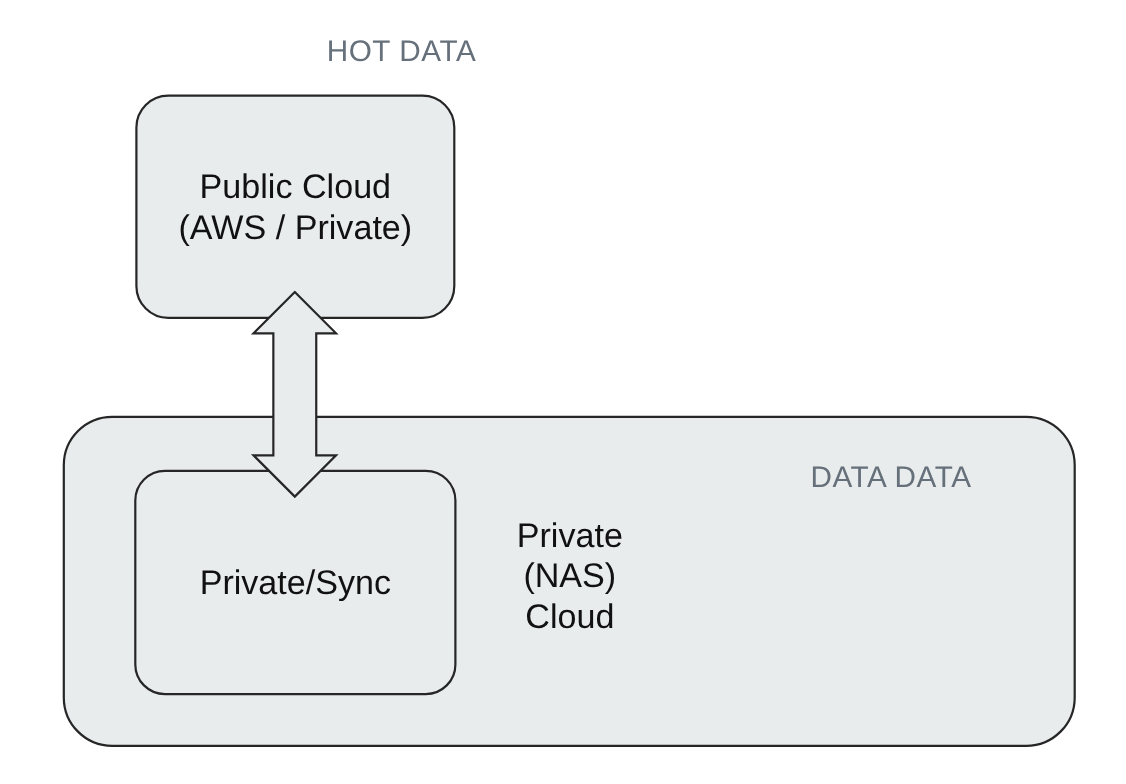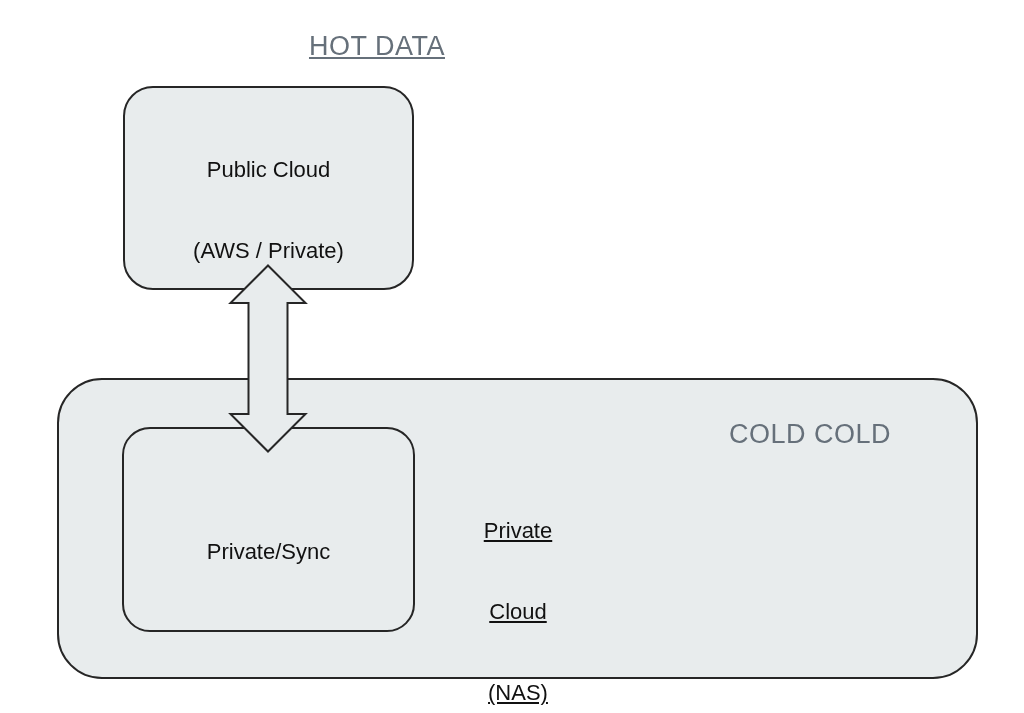--- a/index.html
+++ b/index.html
@@ -27,52 +27,50 @@
   }
   .zone-label {
     position: absolute;
     font-size: 27px;
     letter-spacing: 0.5px;
     color: var(--zone-label, #66707a);
     text-align: center;
     white-space: nowrap;
   }
   .node-text {
-    font-size: 22px;
+    font-size: 31px;
     line-height: 37px;
     color: var(--text, #111);
-    margin-top: 44px;
   }
   #public-cloud-box {
     left: 123px; top: 86px;
     width: 291px; height: 204px;
     border-radius: 30px;
     z-index: 2;
   }
   #cold-zone {
     left: 57px; top: 378px;
     width: 921px; height: 301px;
     border-radius: 45px;
     z-index: 1;
   }
   #backup-box {
     left: 122px; top: 427px;
     width: 293px; height: 205px;
     border-radius: 28px;
     z-index: 2;
   }
-  #hot-label { left: 277px; top: 31px; width: 200px; text-decoration: underline; }
+  #hot-label { left: 265px; top: 31px; width: 200px; }
   #cold-label { left: 710px; top: 419px; width: 200px; z-index: 3; }
   #private-cloud-text {
     position: absolute;
     left: 453px; top: 468px;
     width: 130px;
     text-align: center;
     z-index: 3;
-    text-decoration: underline;
   }
   #sync-arrow {
     position: absolute;
     left: 228px; top: 264px;
     width: 80px; height: 189px;
     z-index: 4;
   }
   #sync-arrow polygon {
     fill: var(--shape-fill, #e8eced);
     stroke: var(--shape-border, #262626);
@@ -91,25 +89,25 @@
     <div class="node-text">Public Cloud</div>
     <div class="node-text">(AWS / Private)</div>
   </div>
 
   <svg id="sync-arrow" viewBox="0 0 80 189" xmlns="http://www.w3.org/2000/svg">
     <polygon points="40,1.5 77.5,39 59.5,39 59.5,150 77.5,150 40,187.5 2.5,150 20.5,150 20.5,39 2.5,39"></polygon>
   </svg>
 
   <div class="shape" id="cold-zone"></div>
 
-  <div class="zone-label" id="cold-label">COLD COLD</div>
+  <div class="zone-label" id="cold-label">DATA DATA</div>
 
   <div class="shape" id="backup-box">
     <div class="node-text">Private/Sync</div>
   </div>
 
   <div id="private-cloud-text">
     <div class="node-text">Private</div>
+    <div class="node-text">(NAS)</div>
     <div class="node-text">Cloud</div>
-    <div class="node-text">(NAS)</div>
   </div>
 
 </div>
 
 </body></html>

